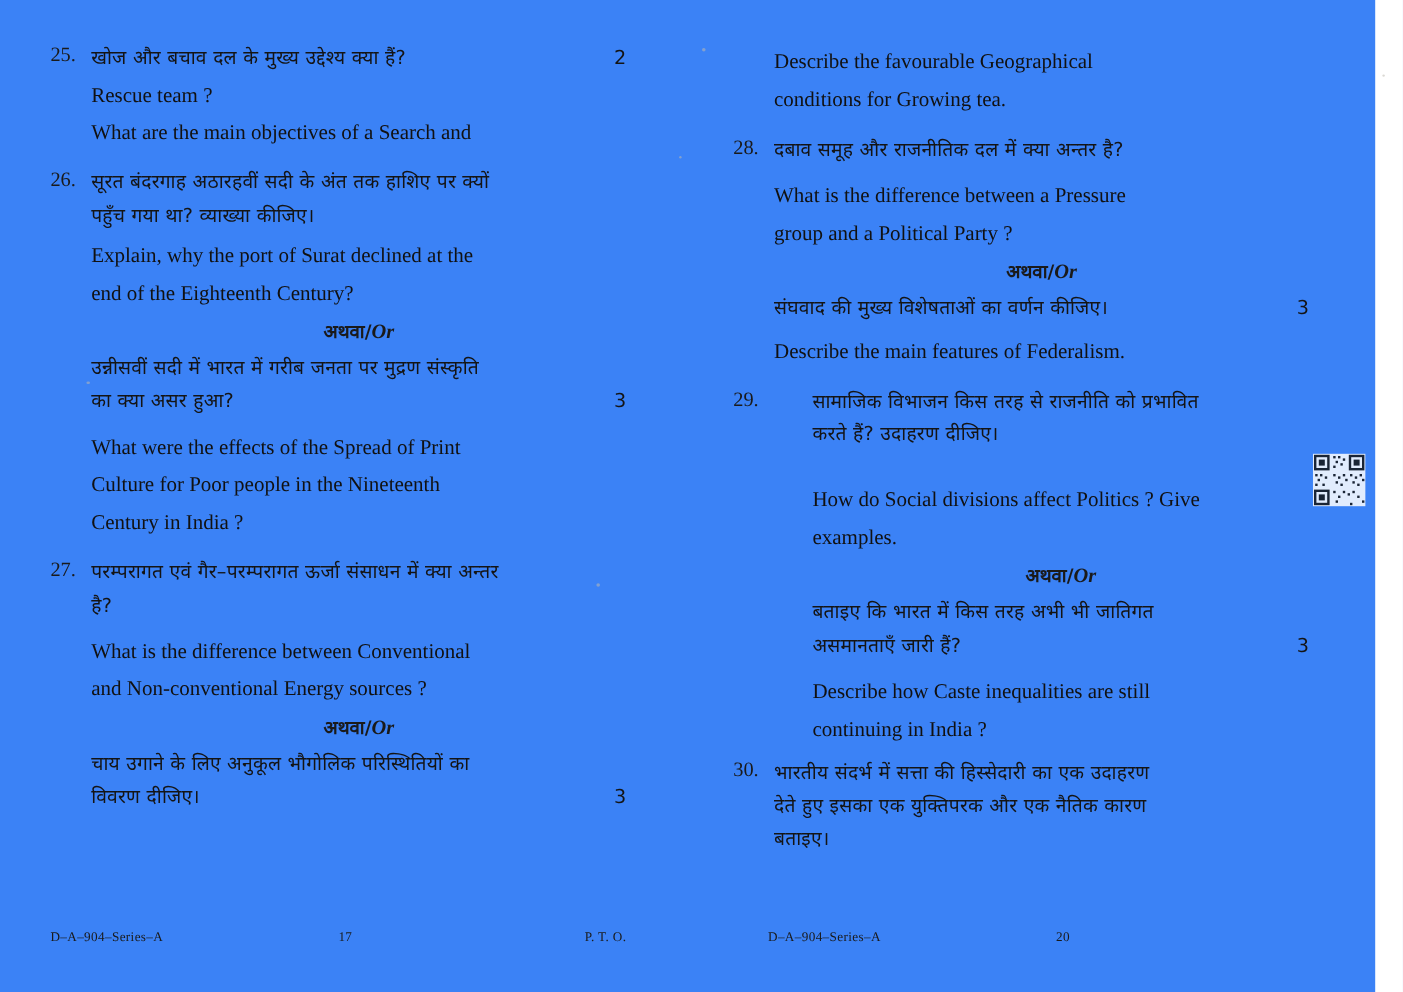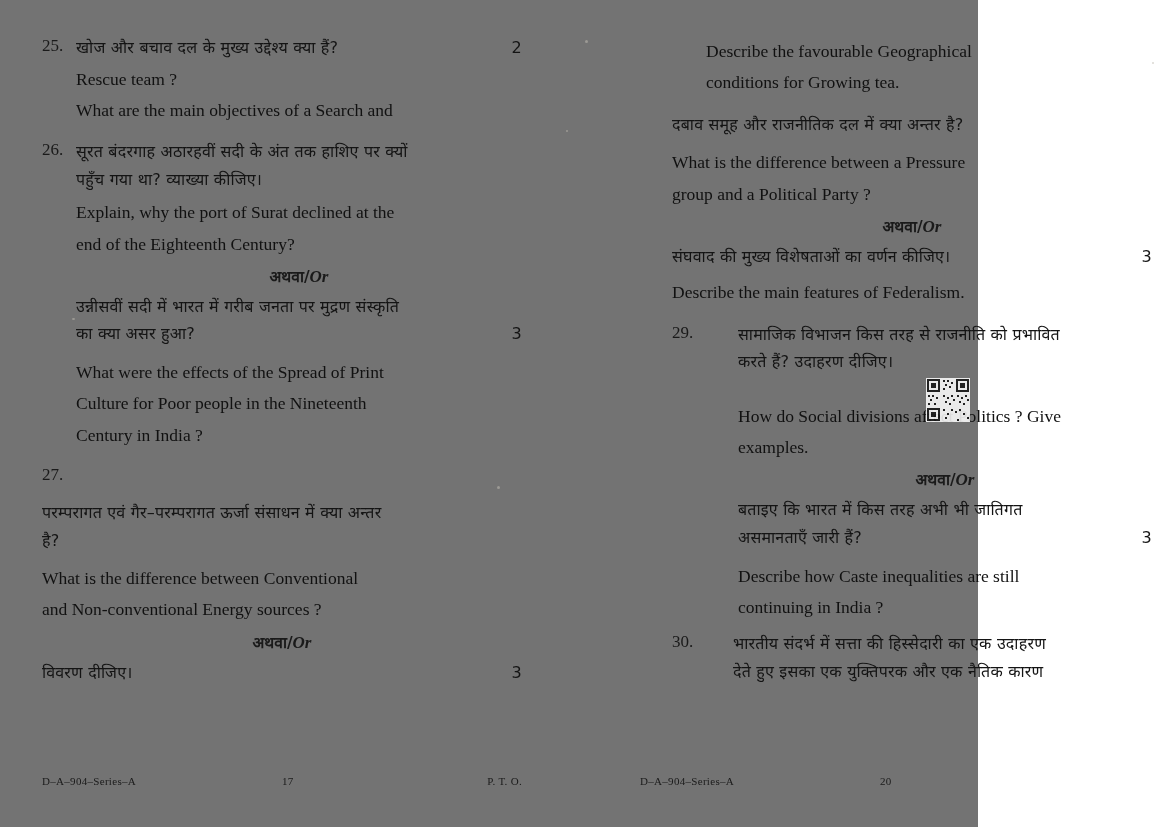--- a/index.html
+++ b/index.html
@@ -10,31 +10,31 @@
   body {
     width: 1169px;
     height: 827px;
     font-family: "Liberation Serif", serif;
     color: #1a1a1a;
     position: relative;
     overflow: hidden;
   }
   .page {
     position: relative;
-    width: 978px;
+    width: 1146px;
     height: 827px;
-    background: #737373;
+    background: #3b82f6;
   }
   .column {
     position: absolute;
     top: 34px;
     width: 480px;
   }
   .col-left { left: 42px; }
-  .col-right { left: 672px; }
+  .col-right { left: 611px; }
 
   .qblock {
     display: flex;
     margin-bottom: 9px;
   }
   .qnum {
     width: 34px;
     flex: 0 0 34px;
     font-size: 17px;
     font-family: "Liberation Serif", serif;
@@ -155,50 +155,52 @@
         <div class="line hindi spread">
           <span>का क्या असर हुआ?</span>
           <span>3</span>
         </div>
         <div class="line english justify" style="margin-top:10px;">What were the effects of the Spread of Print</div>
         <div class="line english justify">Culture for Poor people in the Nineteenth</div>
         <div class="line english">Century in India ?</div>
       </div>
     </div>
 
-    <div class="qblock" style="margin-top:14px;flex-direction:column;">
+    <div class="qblock" style="margin-top:14px;">
       <div class="qnum">27.</div>
       <div class="qbody">
         <div class="line hindi justify">परम्परागत एवं गैर–परम्परागत ऊर्जा संसाधन में क्या अन्तर</div>
         <div class="line hindi">है?</div>
         <div class="line english justify" style="margin-top:10px;">What is the difference between Conventional</div>
         <div class="line english">and Non-conventional Energy sources ?</div>
 
         <div class="or"><span>अथवा/</span><i>Or</i></div>
 
+        <div class="line hindi justify">चाय उगाने के लिए अनुकूल भौगोलिक परिस्थितियों का</div>
         <div class="line hindi spread">
           <span>विवरण दीजिए।</span>
           <span>3</span>
         </div>
       </div>
     </div>
 
   </div>
 
   <div class="column col-right">
 
     <div class="qblock" style="margin-bottom:14px;">
       <div class="qnum"></div>
       <div class="qbody">
         <div class="line english">Describe    the    favourable    Geographical</div>
         <div class="line english">conditions for Growing tea.</div>
       </div>
     </div>
 
     <div class="qblock">
+      <div class="qnum">28.</div>
       <div class="qbody">
         <div class="line hindi">दबाव समूह और राजनीतिक दल में क्या अन्तर है?</div>
         <div class="line english justify" style="margin-top:10px;">What is the difference between a Pressure</div>
         <div class="line english">group and a Political Party ?</div>
 
         <div class="or"><span>अथवा/</span><i>Or</i></div>
 
         <div class="line hindi spread">
           <span>संघवाद की मुख्य विशेषताओं का वर्णन कीजिए।</span>
           <span>3</span>
@@ -220,25 +222,26 @@
         <div class="line hindi justify">बताइए कि भारत में किस तरह अभी भी जातिगत</div>
         <div class="line hindi spread">
           <span>असमानताएँ जारी हैं?</span>
           <span>3</span>
         </div>
         <div class="line english justify" style="margin-top:10px;">Describe  how  Caste  inequalities  are  still</div>
         <div class="line english">continuing in India ?</div>
       </div>
     </div>
 
-    <div class="qblock" style="margin-top:0;gap:27px;">
+    <div class="qblock" style="margin-top:0;">
       <div class="qnum">30.</div>
       <div class="qbody">
         <div class="line hindi justify">भारतीय संदर्भ में सत्ता की हिस्सेदारी का एक उदाहरण</div>
         <div class="line hindi justify">देते हुए इसका एक युक्तिपरक और एक नैतिक कारण</div>
+        <div class="line hindi">बताइए।</div>
       </div>
     </div>
 
   </div>
 
   <div class="qr">
     <svg width="44" height="44" viewBox="0 0 44 44">
       <rect x="0" y="0" width="44" height="44" fill="#ffffff"></rect>
       <g fill="#151515">
         <rect x="1" y="1" width="13" height="13"></rect>

